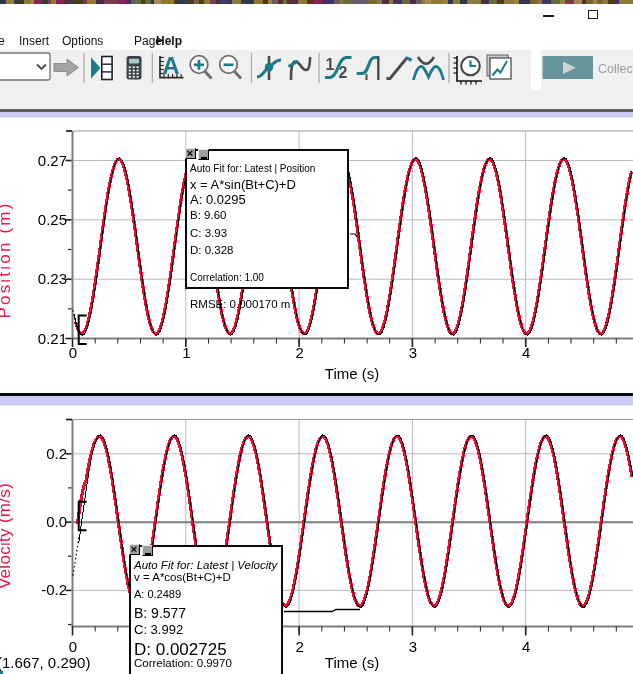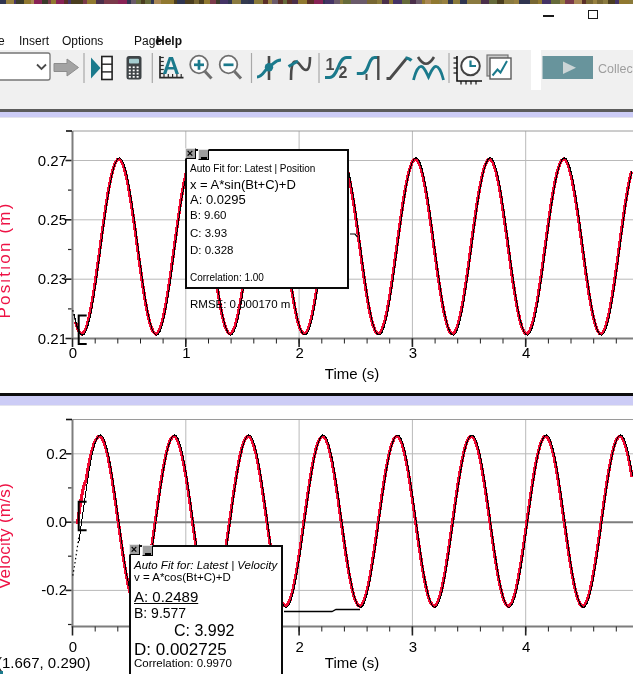--- a/index.html
+++ b/index.html
@@ -251,17 +251,17 @@
 <path d="M86.6,501.8 L78.7,501.8 L78.7,530.3 L86.6,530.3" fill="none" stroke="#000" stroke-width="2"></path>
 <path d="M284,611.5 L332,611.5 L336,609.5 L360,609.5" fill="none" stroke="#000" stroke-width="1.3"></path>
 </svg>
 <div style="position:absolute;left:129px;top:544.5px;width:153.5px;height:133px;background:#fff;border:2px solid #0a0a0a;box-sizing:border-box;"></div>
 <div class="fitbtn" style="left:128.5px;top:543.5px;">×</div>
 <div class="fitbtn" style="left:142px;top:544.8px;">
     <span style="position:absolute;left:2px;top:7.5px;width:5.5px;height:2px;background:#000;"></span>
   </div>
 <div style="position:absolute;left:134px;top:558.5px;font-size:11.5px;color:#000;white-space:nowrap;font-style:italic;">Auto Fit for: Latest | Velocity</div>
 <div style="position:absolute;left:134px;top:571px;font-size:11.5px;color:#000;white-space:nowrap;">v = A*cos(Bt+C)+D</div>
-<div style="position:absolute;left:134px;top:587.5px;font-size:15px;color:#000;white-space:nowrap;text-decoration:underline;">A: 0.2489</div>
+<div style="position:absolute;left:134px;top:587.5px;font-size:11px;color:#000;white-space:nowrap;">A: 0.2489</div>
 <div style="position:absolute;left:134px;top:604.5px;font-size:14px;color:#000;white-space:nowrap;">B: 9.577</div>
-<div style="position:absolute;left:134px;top:622px;font-size:16px;color:#000;white-space:nowrap;margin-left:40px;">C: 3.992</div>
+<div style="position:absolute;left:134px;top:622px;font-size:13px;color:#000;white-space:nowrap;">C: 3.992</div>
 <div style="position:absolute;left:134px;top:640px;font-size:17px;color:#000;white-space:nowrap;">D: 0.002725</div>
 <div style="position:absolute;left:134px;top:656.5px;font-size:11.5px;color:#000;white-space:nowrap;">Correlation: 0.9970</div>
 <div class="abs" style="left:0;top:671px;width:3px;height:3px;background:#1b7a8c;"></div>
 </body></html>

